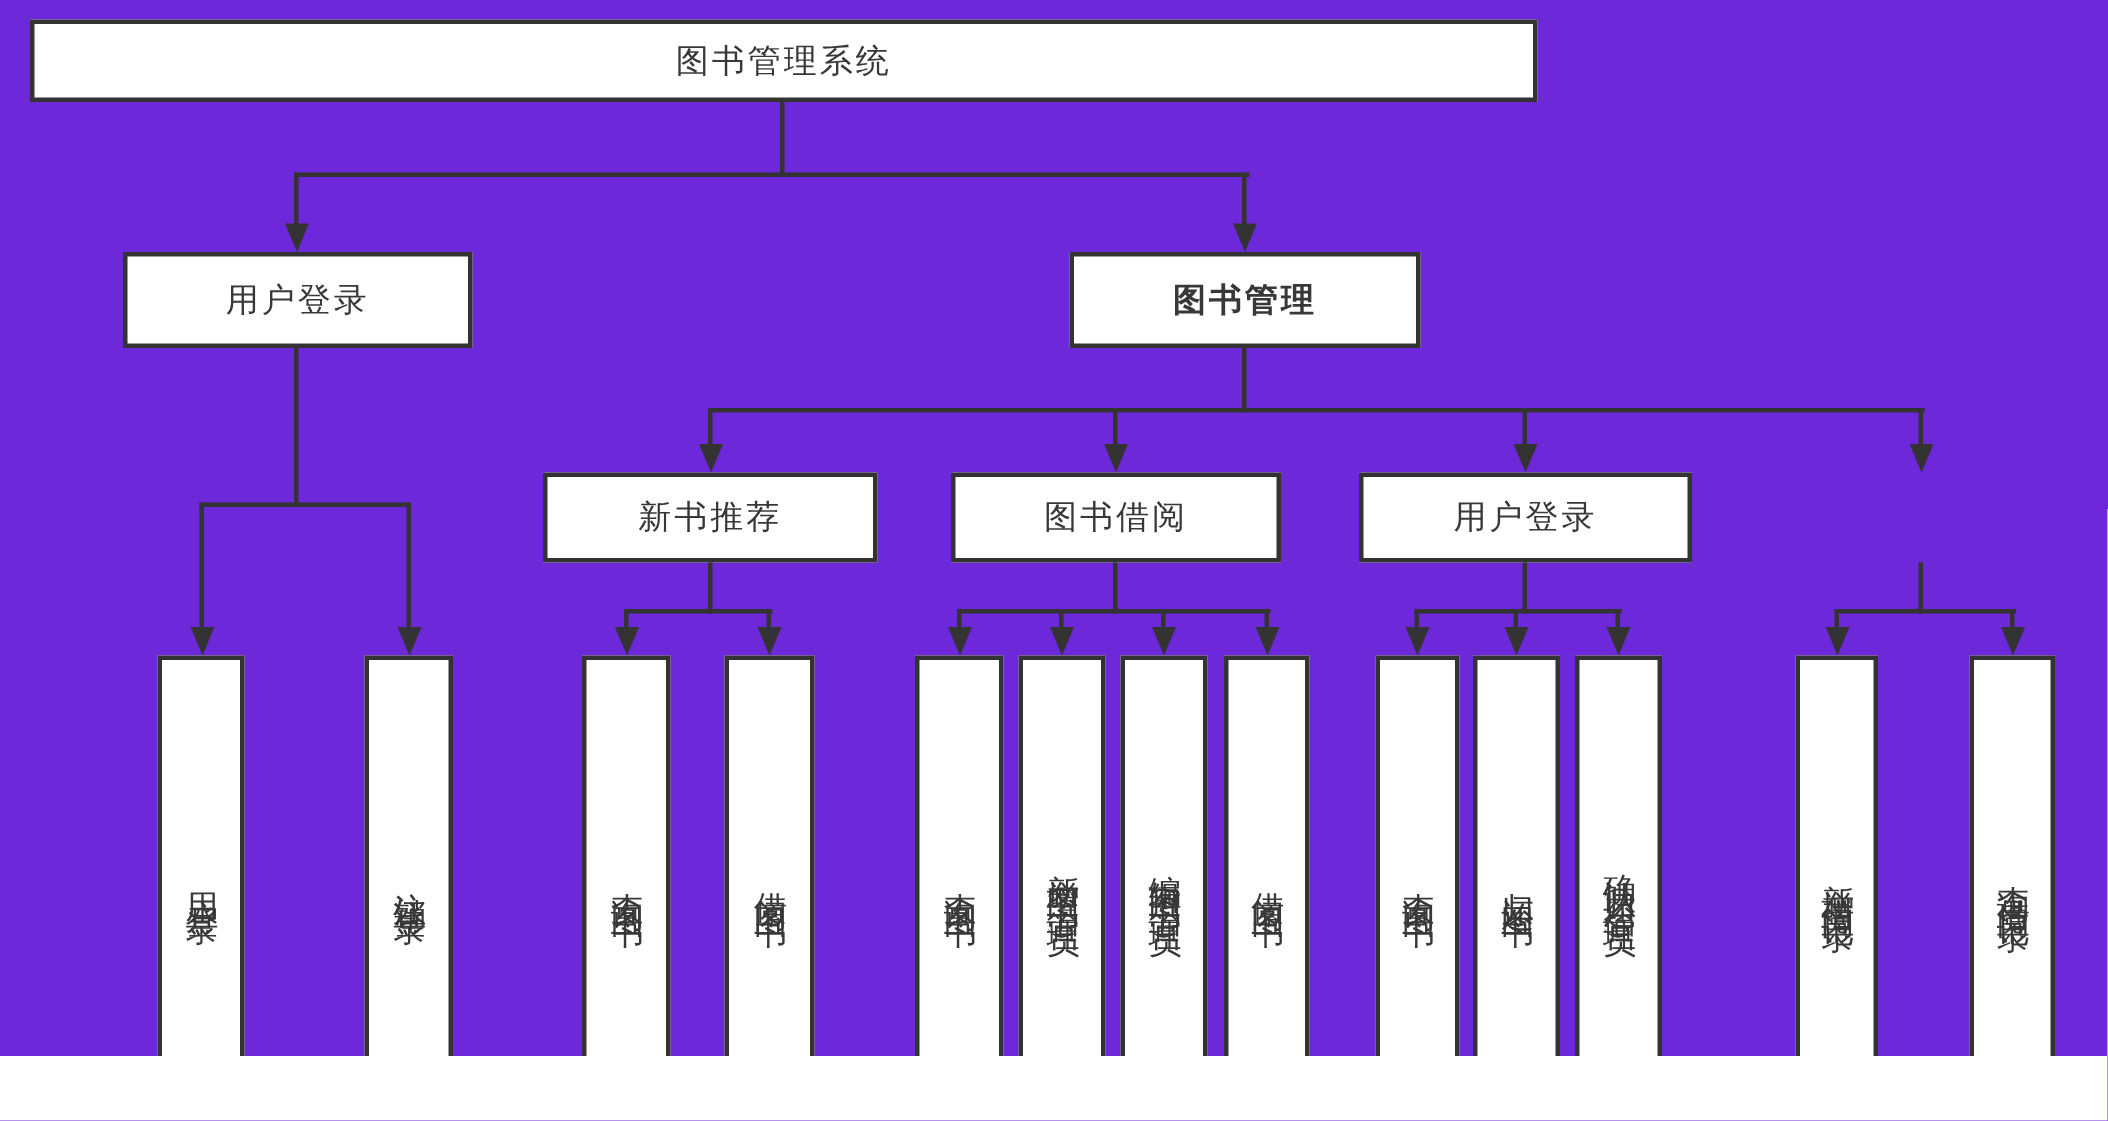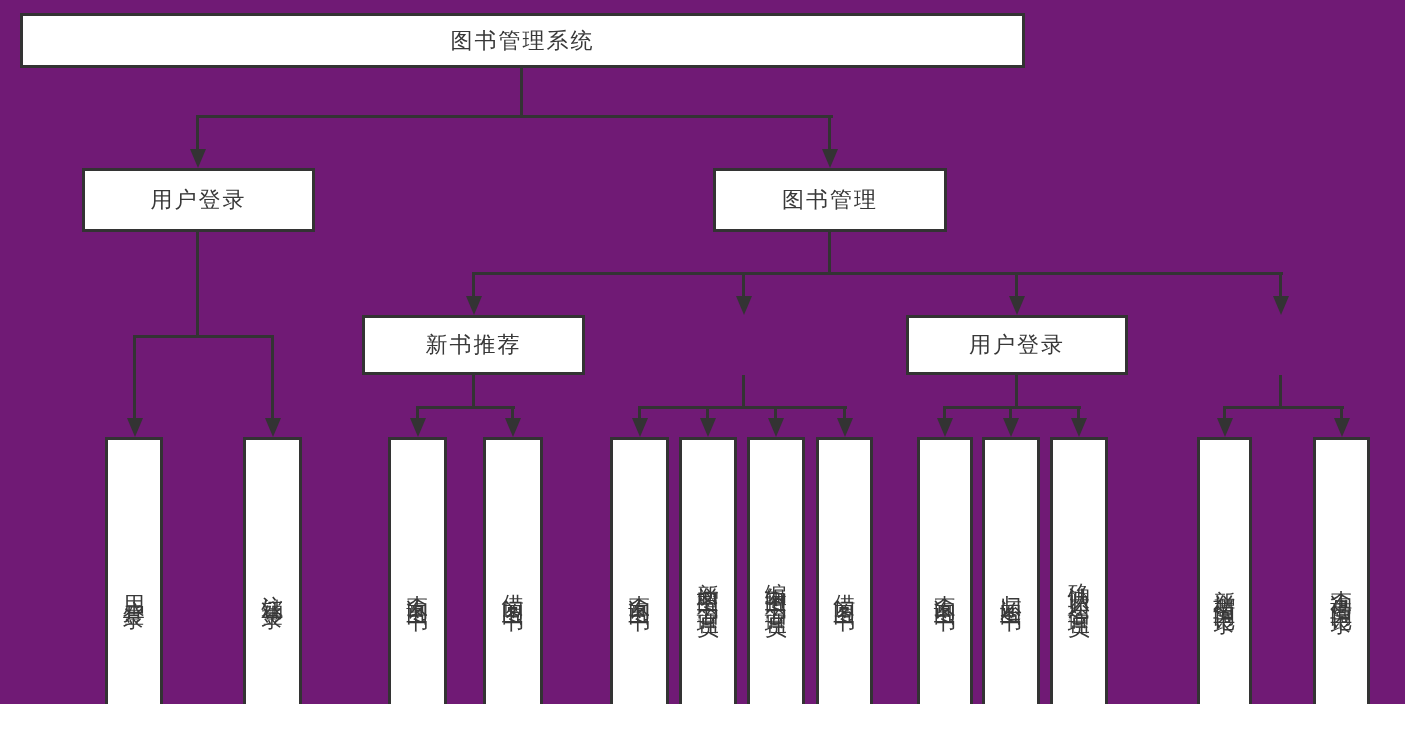--- a/index.html
+++ b/index.html
@@ -1,20 +1,20 @@
 <!DOCTYPE html>
 <html><head>
 <meta charset="utf-8">
 <style>
   * { margin:0; padding:0; box-sizing:border-box; }
   html,body { background:#ffffff; }
   body { font-family:"DejaVu Sans", sans-serif; }
   .canvas {
     position:relative; width:1405px; height:704px;
-    background:#701a75; overflow:hidden;
+    background:#6d28d9; overflow:hidden;
   }
   .node {
     position:absolute; border:3px solid #333333; background:#ffffff;
     display:flex; align-items:center; justify-content:center;
     color:#383838; font-size:22px; letter-spacing:2px; white-space:nowrap;
   }
   .vnode {
     writing-mode:vertical-rl; text-orientation:mixed;
     letter-spacing:5px; line-height:1.15; white-space:normal;
     font-size:22px;
@@ -40,41 +40,42 @@
   <div class="node" style="left:20px; top:13px; width:1005px; height:55px;">图书管理系统</div>
 
   <div class="vl" style="left:520px; top:68px; height:49px;"></div>
   <div class="hl" style="left:196px; top:115px; width:637px;"></div>
   <div class="vl" style="left:196px; top:115px; height:38px;"></div>
   <div class="arrow" style="left:190px; top:149px;"></div>
   <div class="vl" style="left:828px; top:115px; height:38px;"></div>
   <div class="arrow" style="left:822px; top:149px;"></div>
 
   <div class="node" style="left:82px; top:168px; width:233px; height:64px;">用户登录</div>
-  <div class="node" style="left:713px; top:168px; width:234px; height:64px;">图书管理</div>
+  <div class="node" style="left:713px; top:168px; width:234px; height:64px;font-weight:bold;">图书管理</div>
 
   <div class="vl" style="left:196px; top:232px; height:106px;"></div>
   <div class="hl" style="left:133px; top:335px; width:141px;"></div>
   <div class="vl" style="left:133px; top:335px; height:85px;"></div>
   <div class="arrow" style="left:127px; top:418px;"></div>
   <div class="vl" style="left:271px; top:335px; height:85px;"></div>
   <div class="arrow" style="left:265px; top:418px;"></div>
 
   <div class="vl" style="left:828px; top:232px; height:43px;"></div>
   <div class="hl" style="left:472px; top:272px; width:811px;"></div>
   <div class="vl" style="left:472px; top:272px; height:28px;"></div>
   <div class="arrow" style="left:466px; top:296px;"></div>
   <div class="vl" style="left:742px; top:272px; height:28px;"></div>
   <div class="arrow" style="left:736px; top:296px;"></div>
   <div class="vl" style="left:1015px; top:272px; height:28px;"></div>
   <div class="arrow" style="left:1009px; top:296px;"></div>
   <div class="vl" style="left:1279px; top:272px; height:28px;"></div>
   <div class="arrow" style="left:1273px; top:296px;"></div>
 
   <div class="node" style="left:362px; top:315px; width:223px; height:60px;">新书推荐</div>
+  <div class="node" style="left:634px; top:315px; width:220px; height:60px;">图书借阅</div>
   <div class="node" style="left:906px; top:315px; width:222px; height:60px;">用户登录</div>
 
   <div class="vl" style="left:472px; top:375px; height:34px;"></div>
   <div class="hl" style="left:416px; top:406px; width:99px;"></div>
   <div class="vl" style="left:416px; top:406px; height:14px;"></div>
   <div class="arrow" style="left:410px; top:418px;"></div>
   <div class="vl" style="left:511px; top:406px; height:14px;"></div>
   <div class="arrow" style="left:505px; top:418px;"></div>
 
   <div class="vl" style="left:742px; top:375px; height:34px;"></div>

